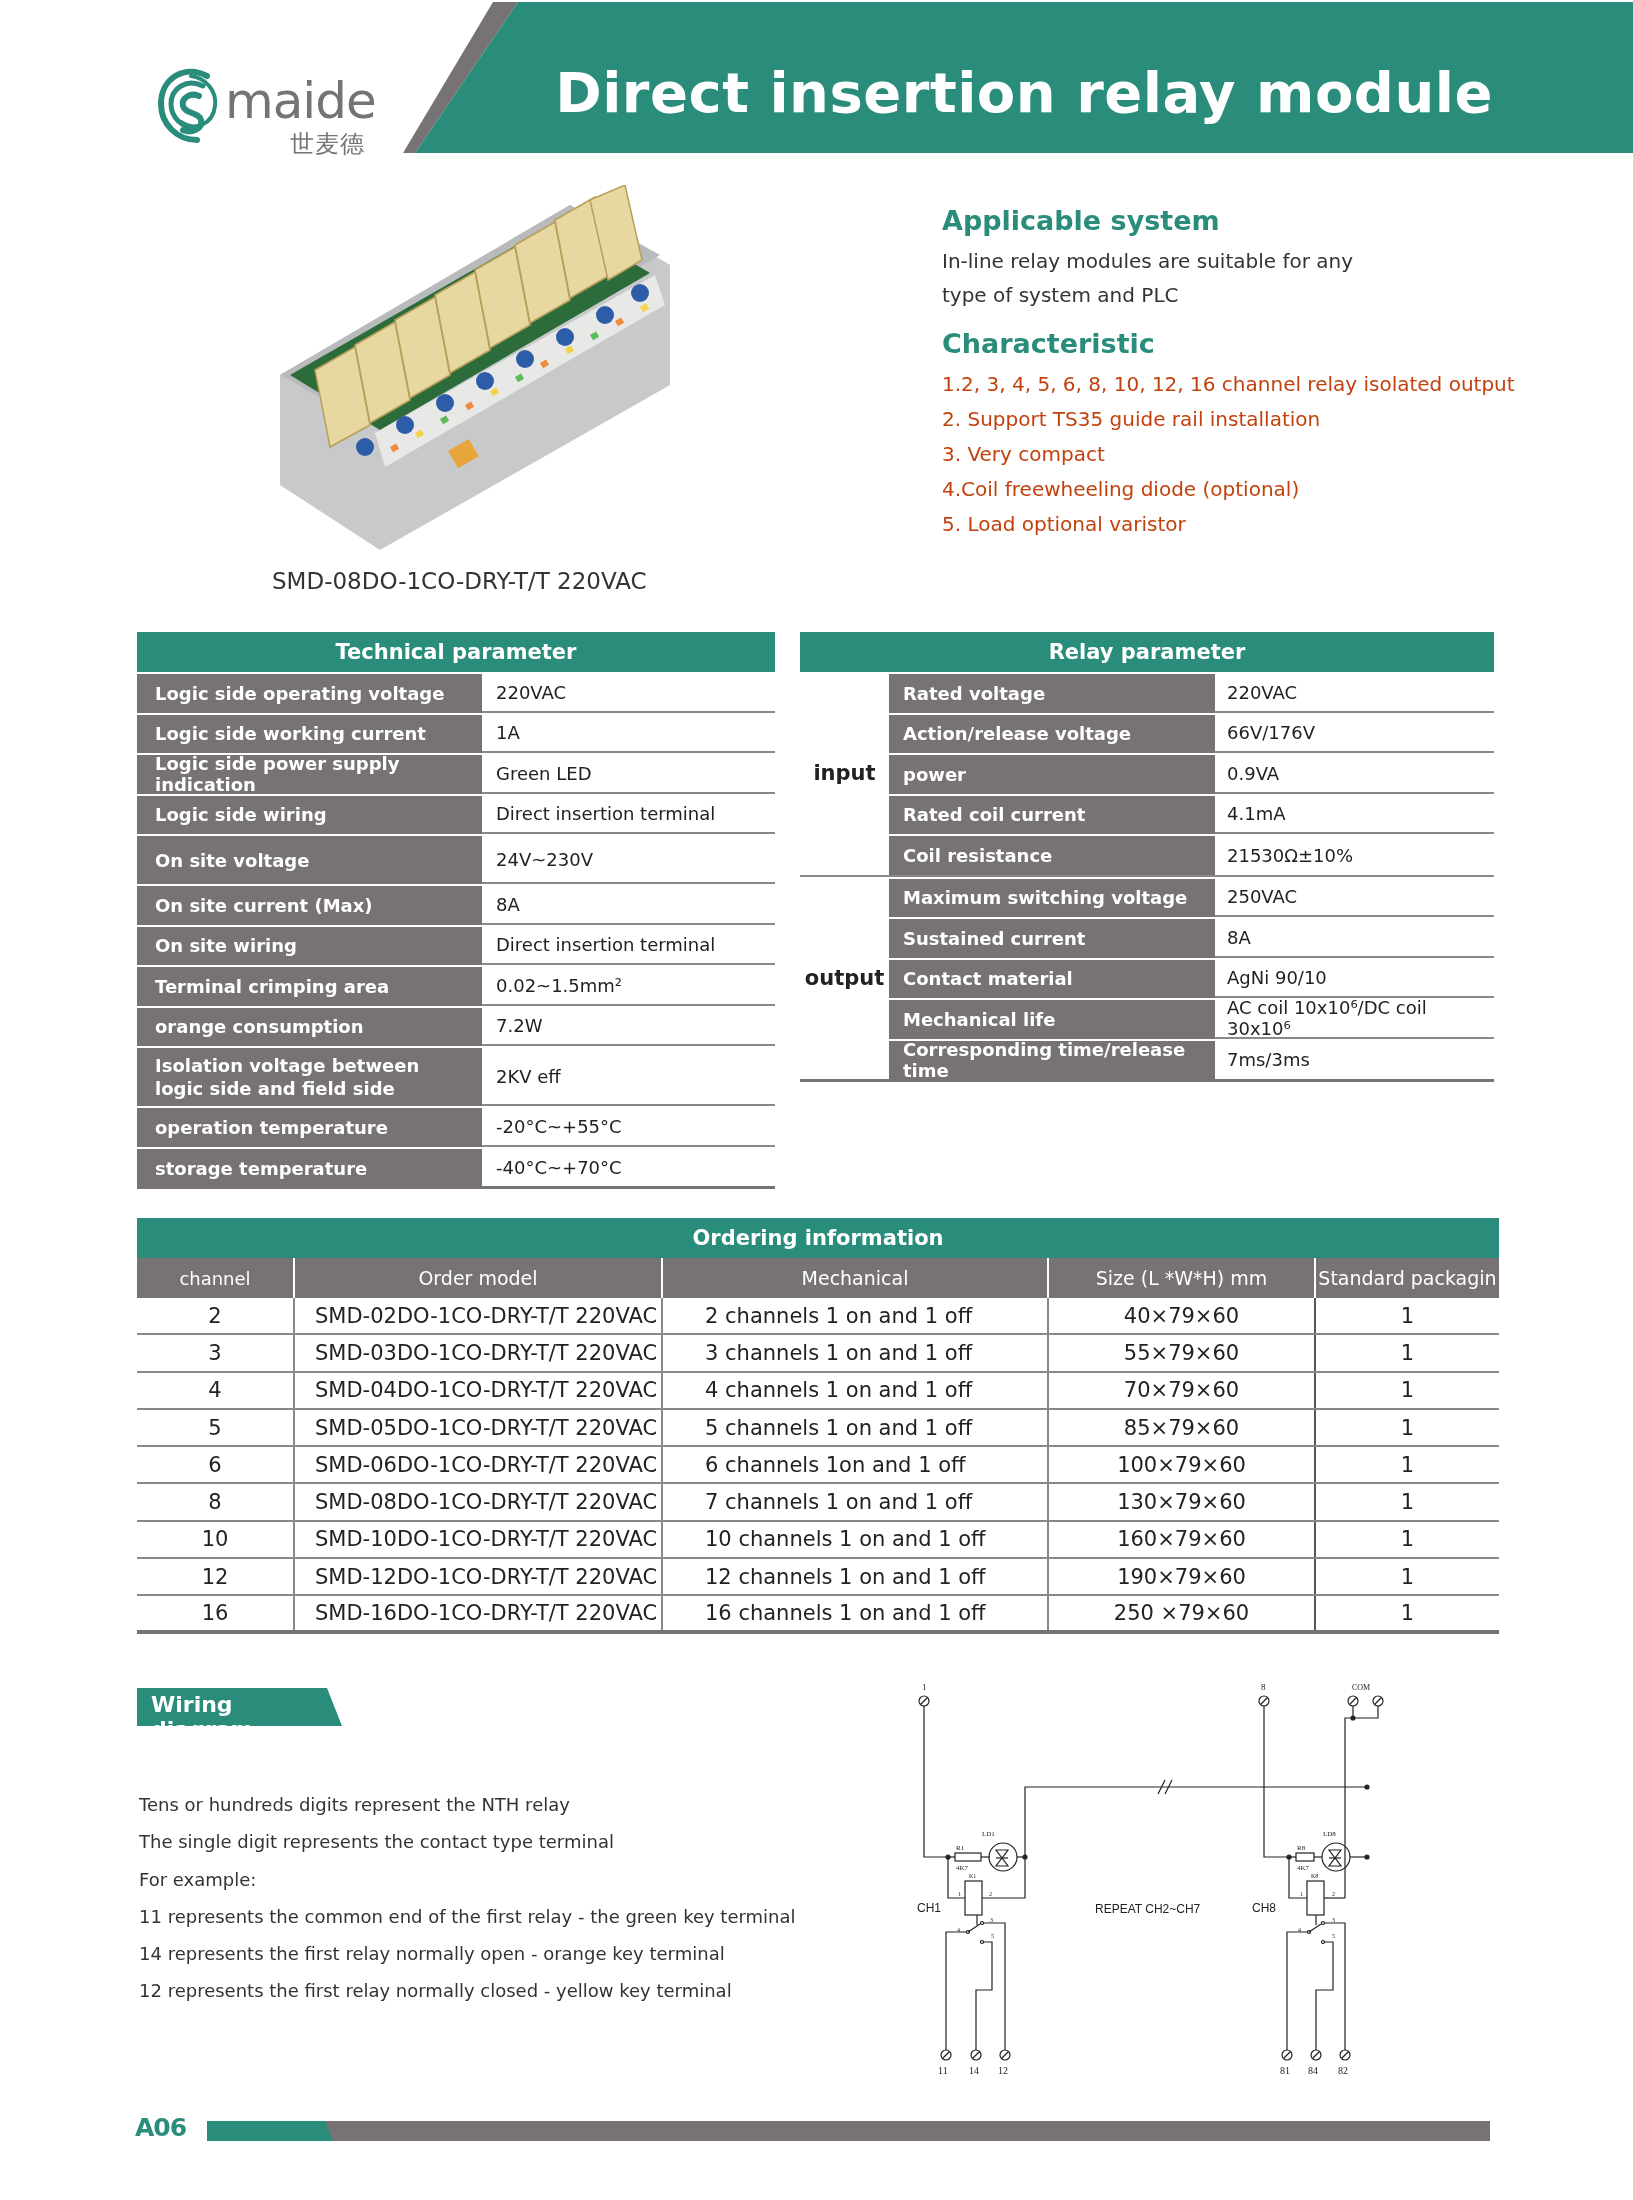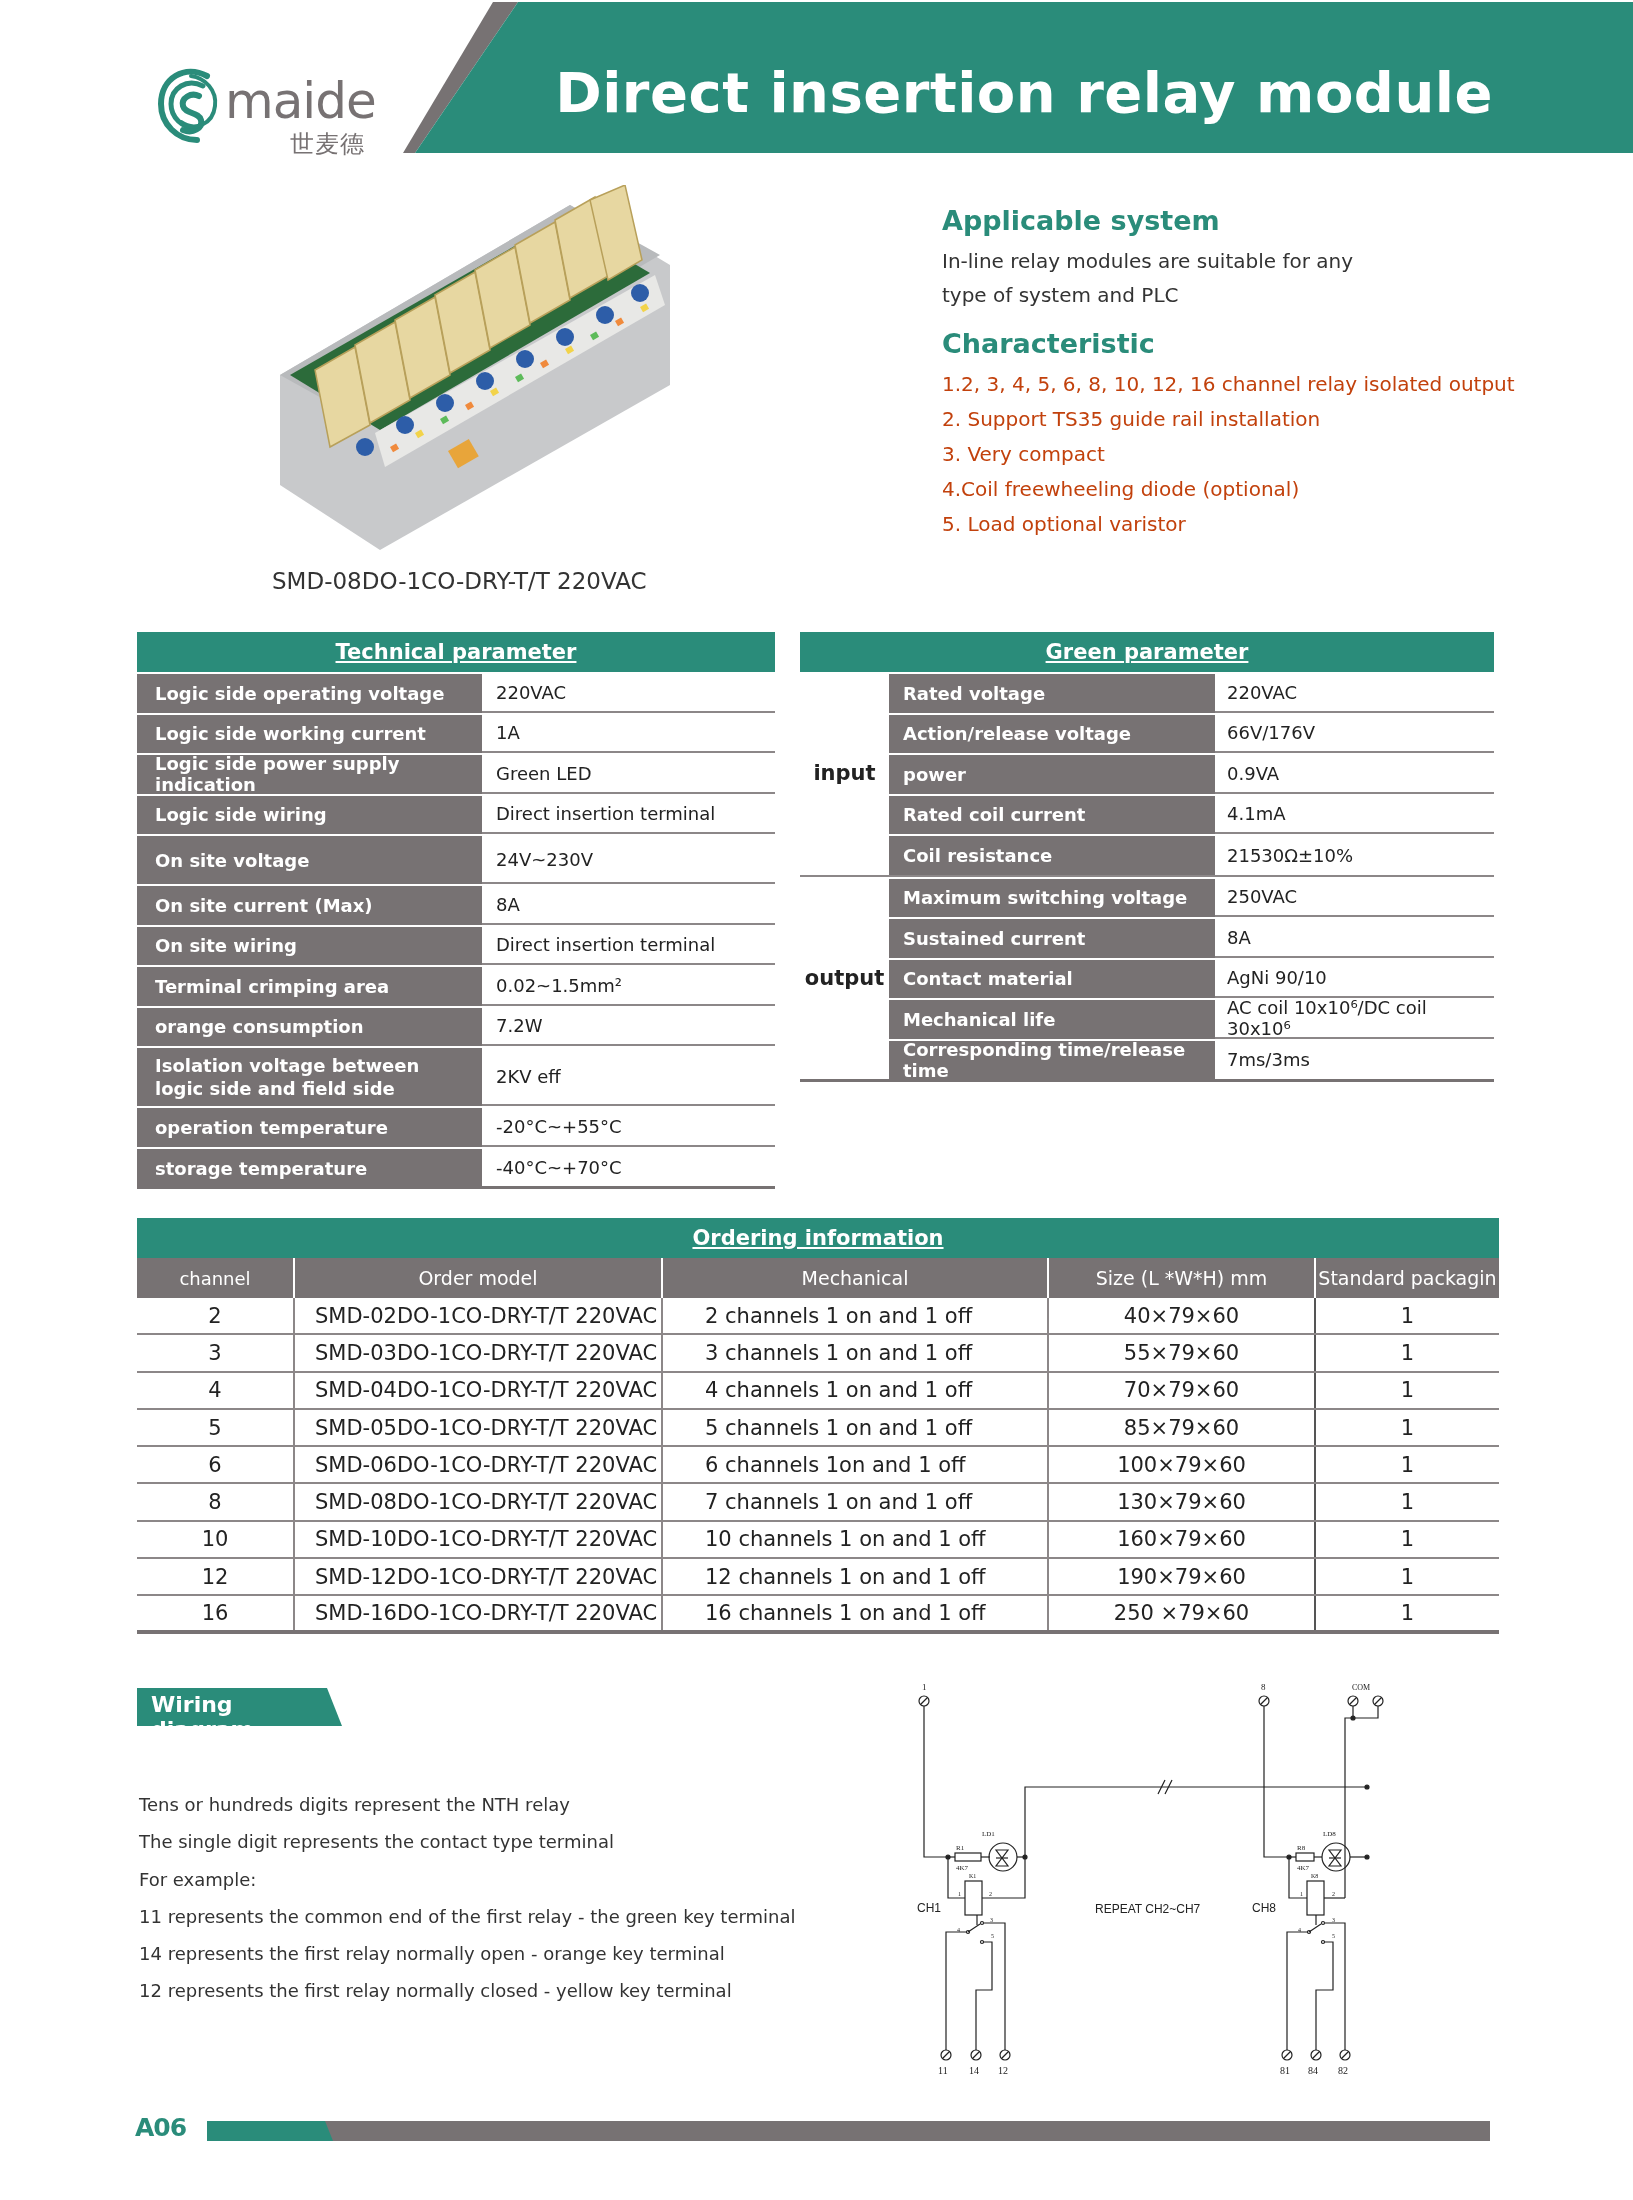--- a/index.html
+++ b/index.html
@@ -22,21 +22,21 @@
 
     
     .intro { position: absolute; left: 942px; top: 205px; width: 620px; }
     .intro h2 { color: #2a8c7a; font-size: 27px; font-weight: bold; font-family: "DejaVu Sans", sans-serif; margin-bottom: 8px; }
     .intro p { font-size: 20px; line-height: 34px; color: #333; font-family: "DejaVu Sans", sans-serif; }
     .intro .spacer { height: 16px; }
     .intro ol { list-style: none; }
     .intro li { font-size: 20px; line-height: 35px; color: #c2410c; font-family: "DejaVu Sans", sans-serif; }
 
     
-    .teal { background: #2a8c7a; text-decoration: underline; }
+    .teal { background: #2a8c7a; }
     .grey { background: #777273; }
     .tbl-head { height: 40px; color: #fff; font-weight: bold; font-size: 21px; display: flex; align-items: center; justify-content: center; font-family: "DejaVu Sans", sans-serif; }
 
     
     .tech { position: absolute; left: 137px; top: 632px; width: 638px; }
     .tech-row { display: flex; border-top: 2px solid #ffffff; }
     .tech-row .k { width: 345px; background: #777273; color: #fff; font-weight: bold; font-size: 18px; padding: 0 0 0 18px; display: flex; align-items: center; font-family: "DejaVu Sans", sans-serif; }
     .tech-row .v { flex: 1; font-size: 18px; padding-left: 14px; display: flex; align-items: center; border-bottom: 2px solid #8c8788; color: #222; font-family: "DejaVu Sans", sans-serif; }
     .tech-row.last .v { border-bottom: 3px solid #777273; }
 
@@ -219,21 +219,21 @@
     <div class="k">operation temperature</div>
     <div class="v">-20°C~+55°C</div>
   </div>
   <div class="tech-row last" style="height:42px">
     <div class="k">storage temperature</div>
     <div class="v">-40°C~+70°C</div>
   </div>
 </div>
 
 <div class="relay">
-  <div class="tbl-head teal">Green parameter</div>
+  <div class="tbl-head teal">Relay parameter</div>
 
   <div class="relay-group first">
     <div class="relay-group-label">input</div>
     <div class="relay-rows">
       <div class="relay-row">
         <div class="k">Rated voltage</div>
         <div class="v">220VAC</div>
       </div>
       <div class="relay-row">
         <div class="k">Action/release voltage</div>

